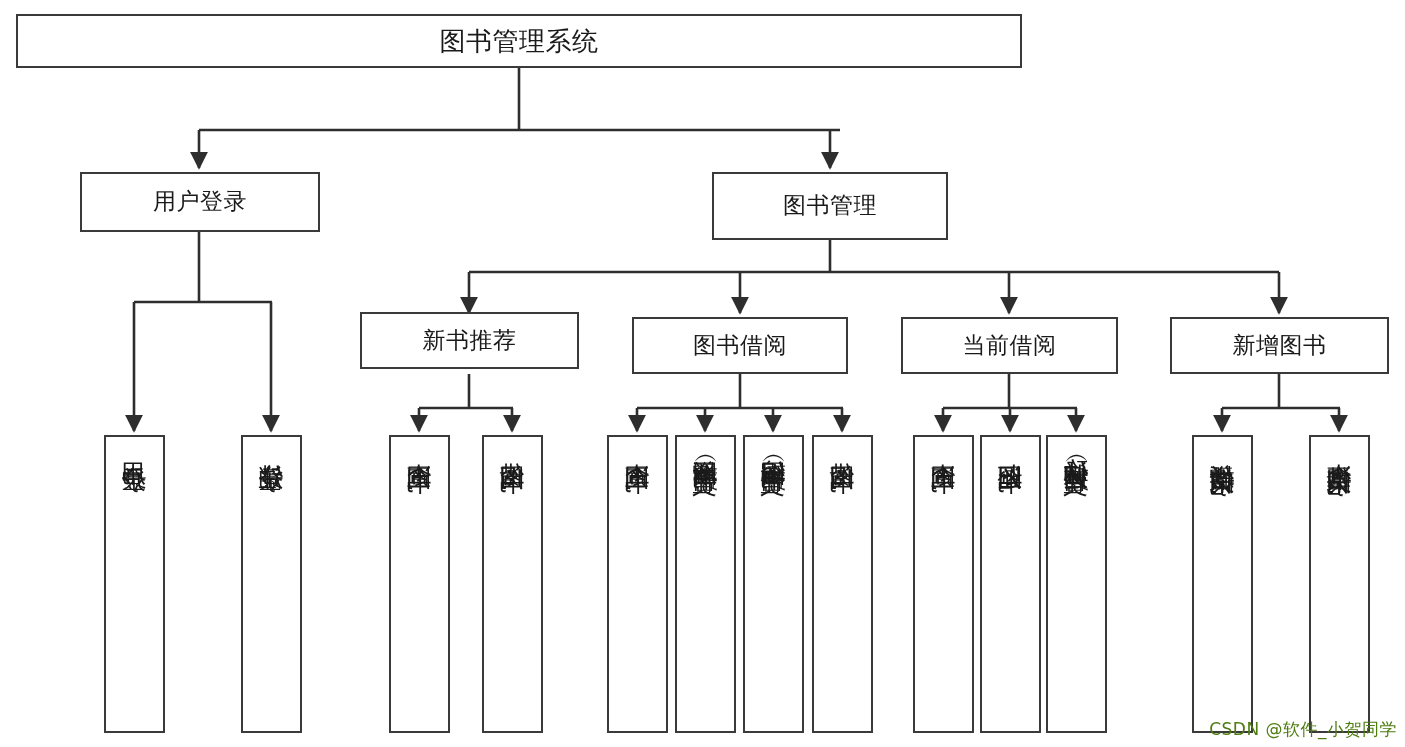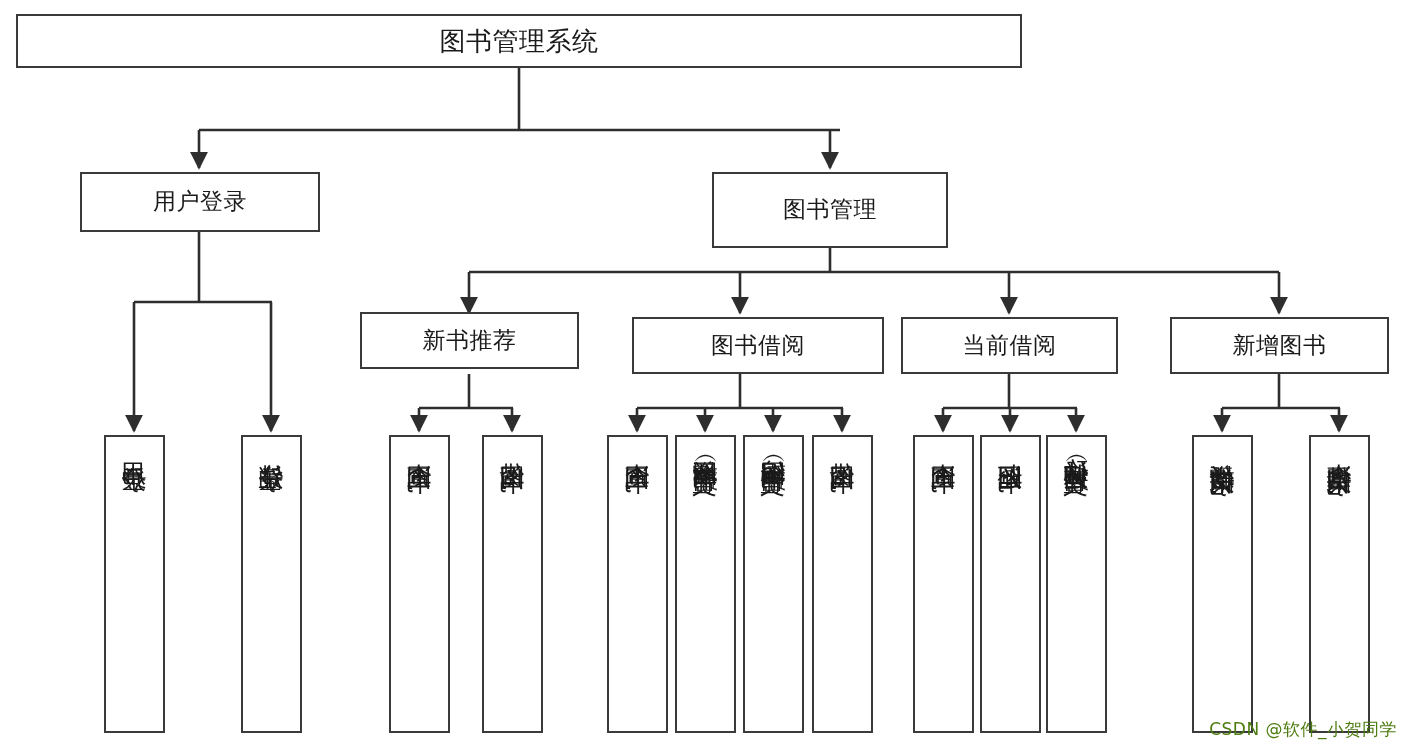--- a/index.html
+++ b/index.html
@@ -129,28 +129,28 @@
     </g>
   </svg>
 
   <div class="node root" style="left:16px; top:14px; width:1006px; height:54px;">
     <span class="label">图书管理系统</span>
   </div>
 
   <div class="node mid" style="left:80px; top:172px; width:240px; height:60px;">
     <span class="label">用户登录</span>
   </div>
-  <div class="node mid" style="left:712px; top:172px; width:236px; height:76px;">
+  <div class="node mid" style="left:712px; top:172px; width:236px; height:68px;">
     <span class="label">图书管理</span>
   </div>
 
   <div class="node mid" style="left:360px; top:312px; width:219px; height:57px;">
     <span class="label">新书推荐</span>
   </div>
-  <div class="node mid" style="left:632px; top:317px; width:252px; height:57px;">
+  <div class="node mid" style="left:632px; top:317px; width:216px; height:57px;">
     <span class="label">图书借阅</span>
   </div>
   <div class="node mid" style="left:901px; top:317px; width:217px; height:57px;">
     <span class="label">当前借阅</span>
   </div>
   <div class="node mid" style="left:1170px; top:317px; width:219px; height:57px;">
     <span class="label">新增图书</span>
   </div>
 
   <div class="node leaf" style="left:104px; top:435px; width:61px; height:298px;">

